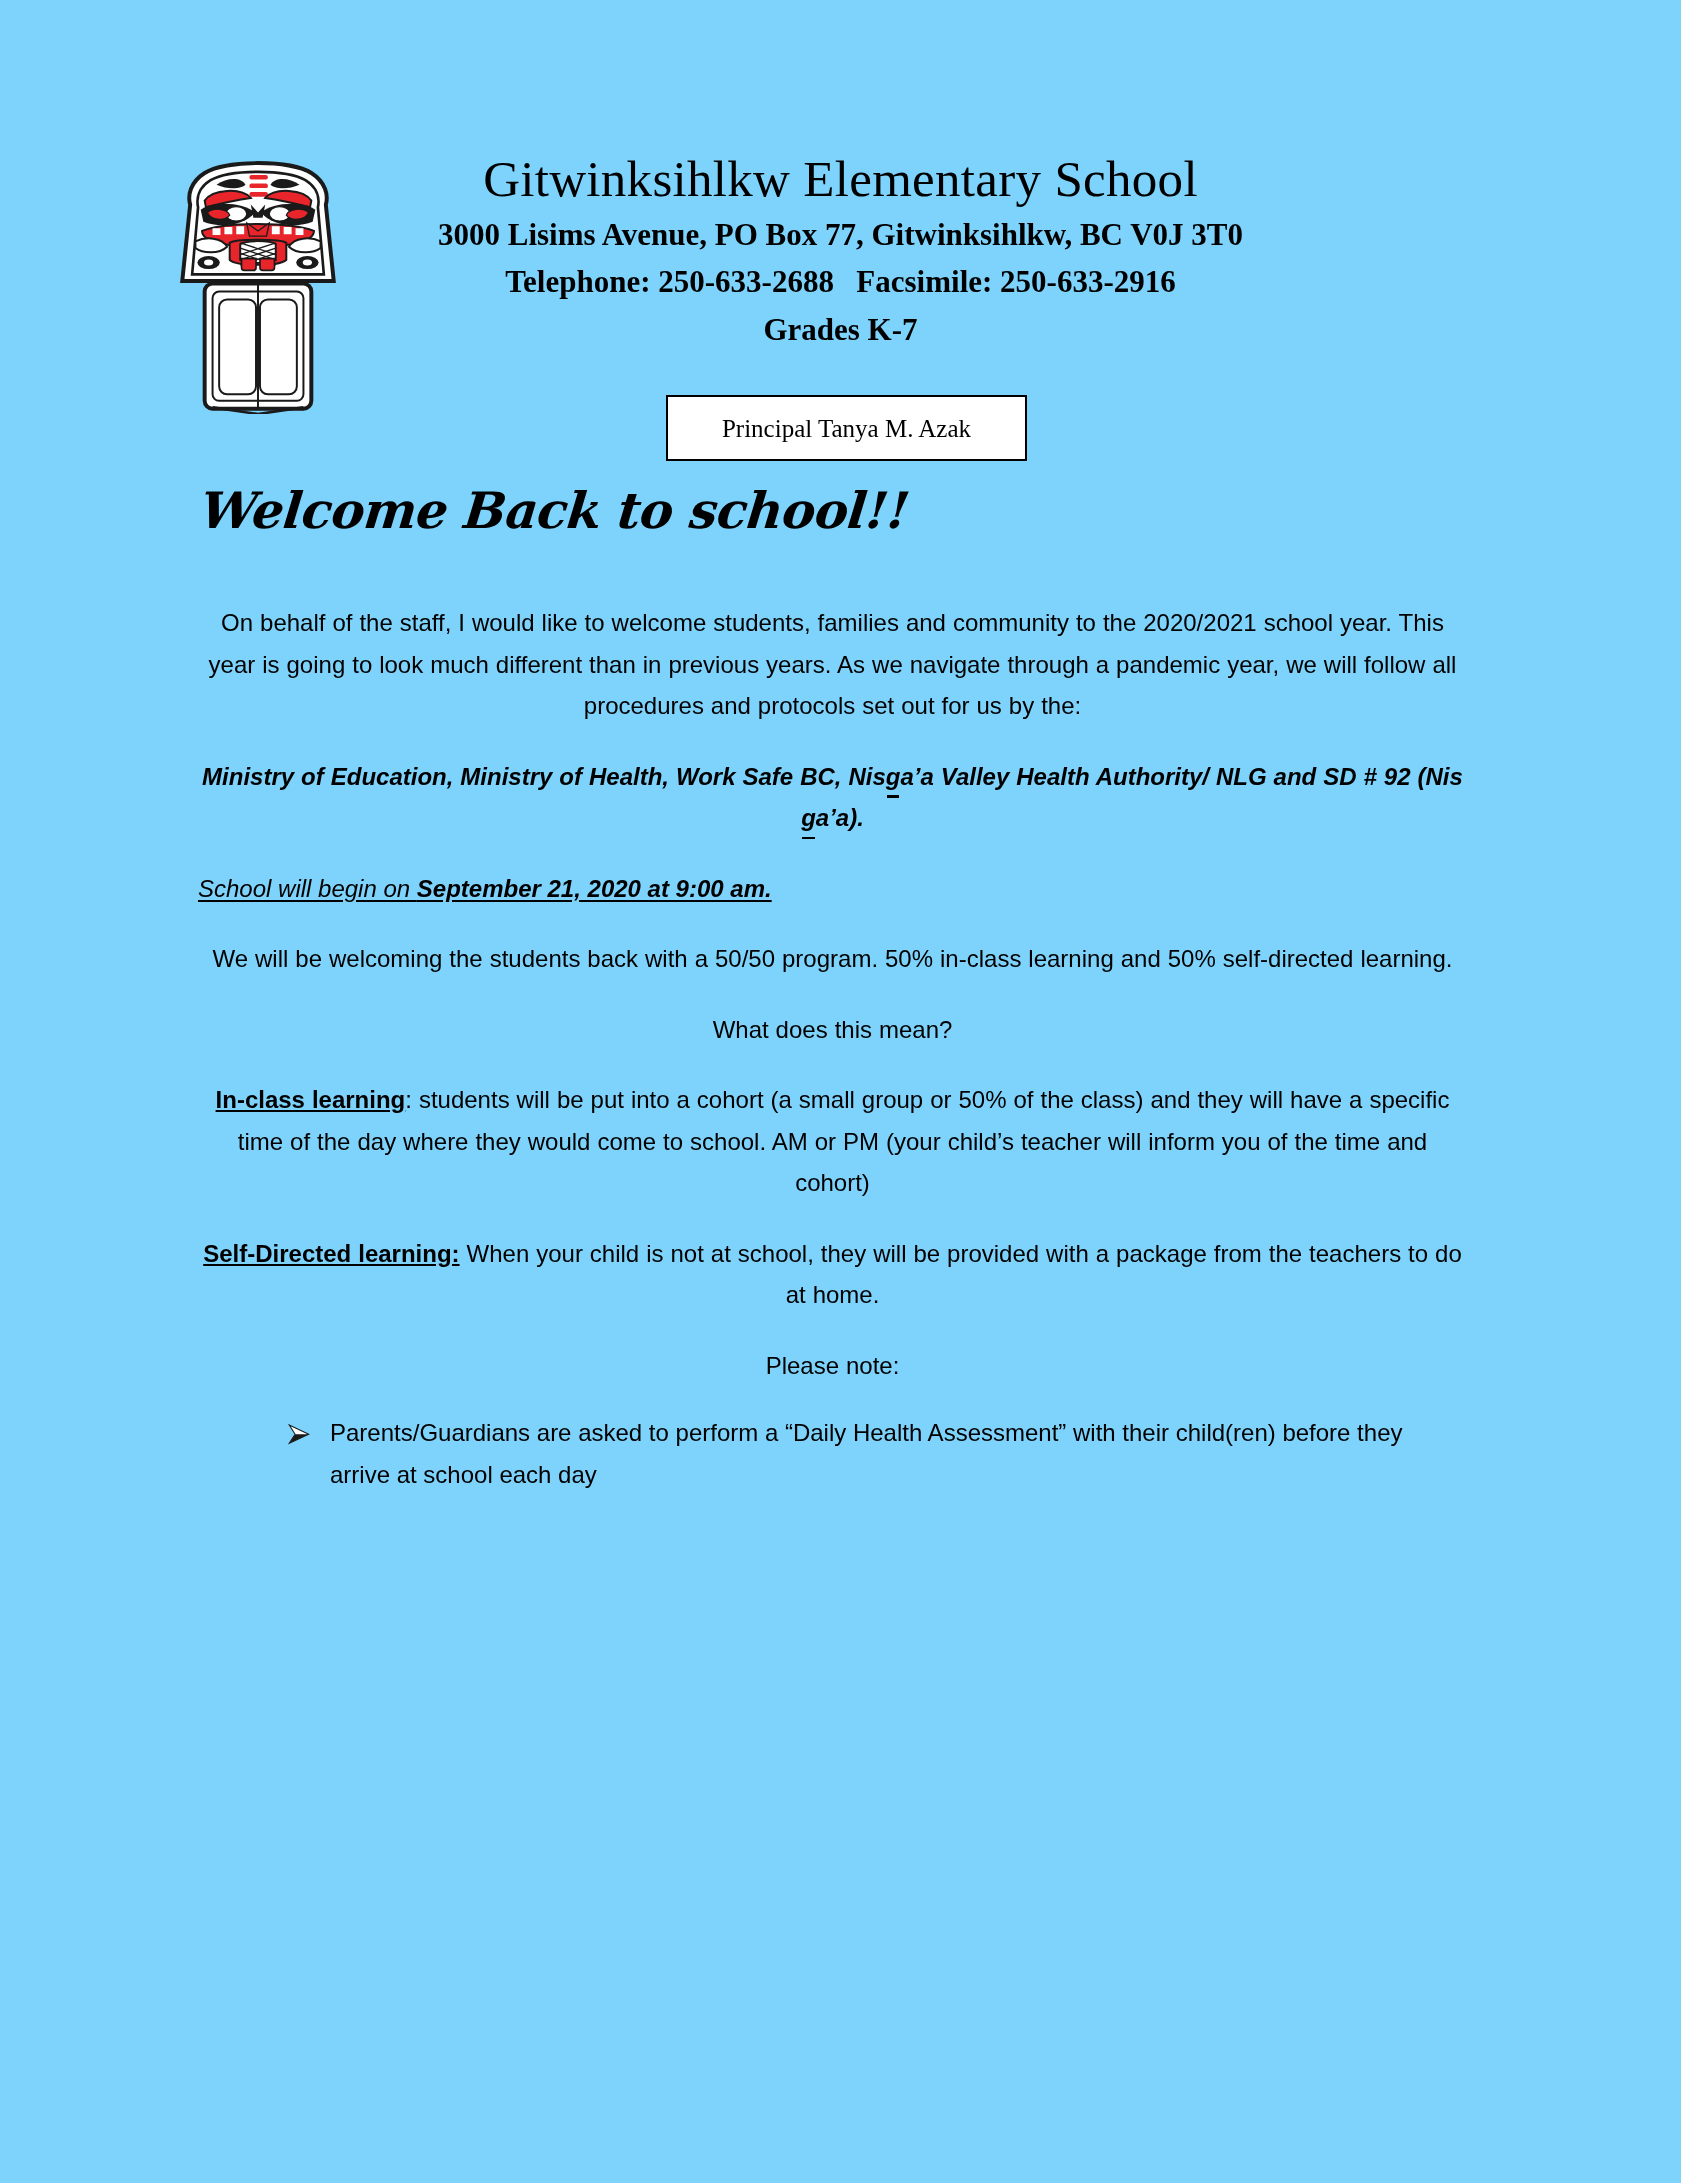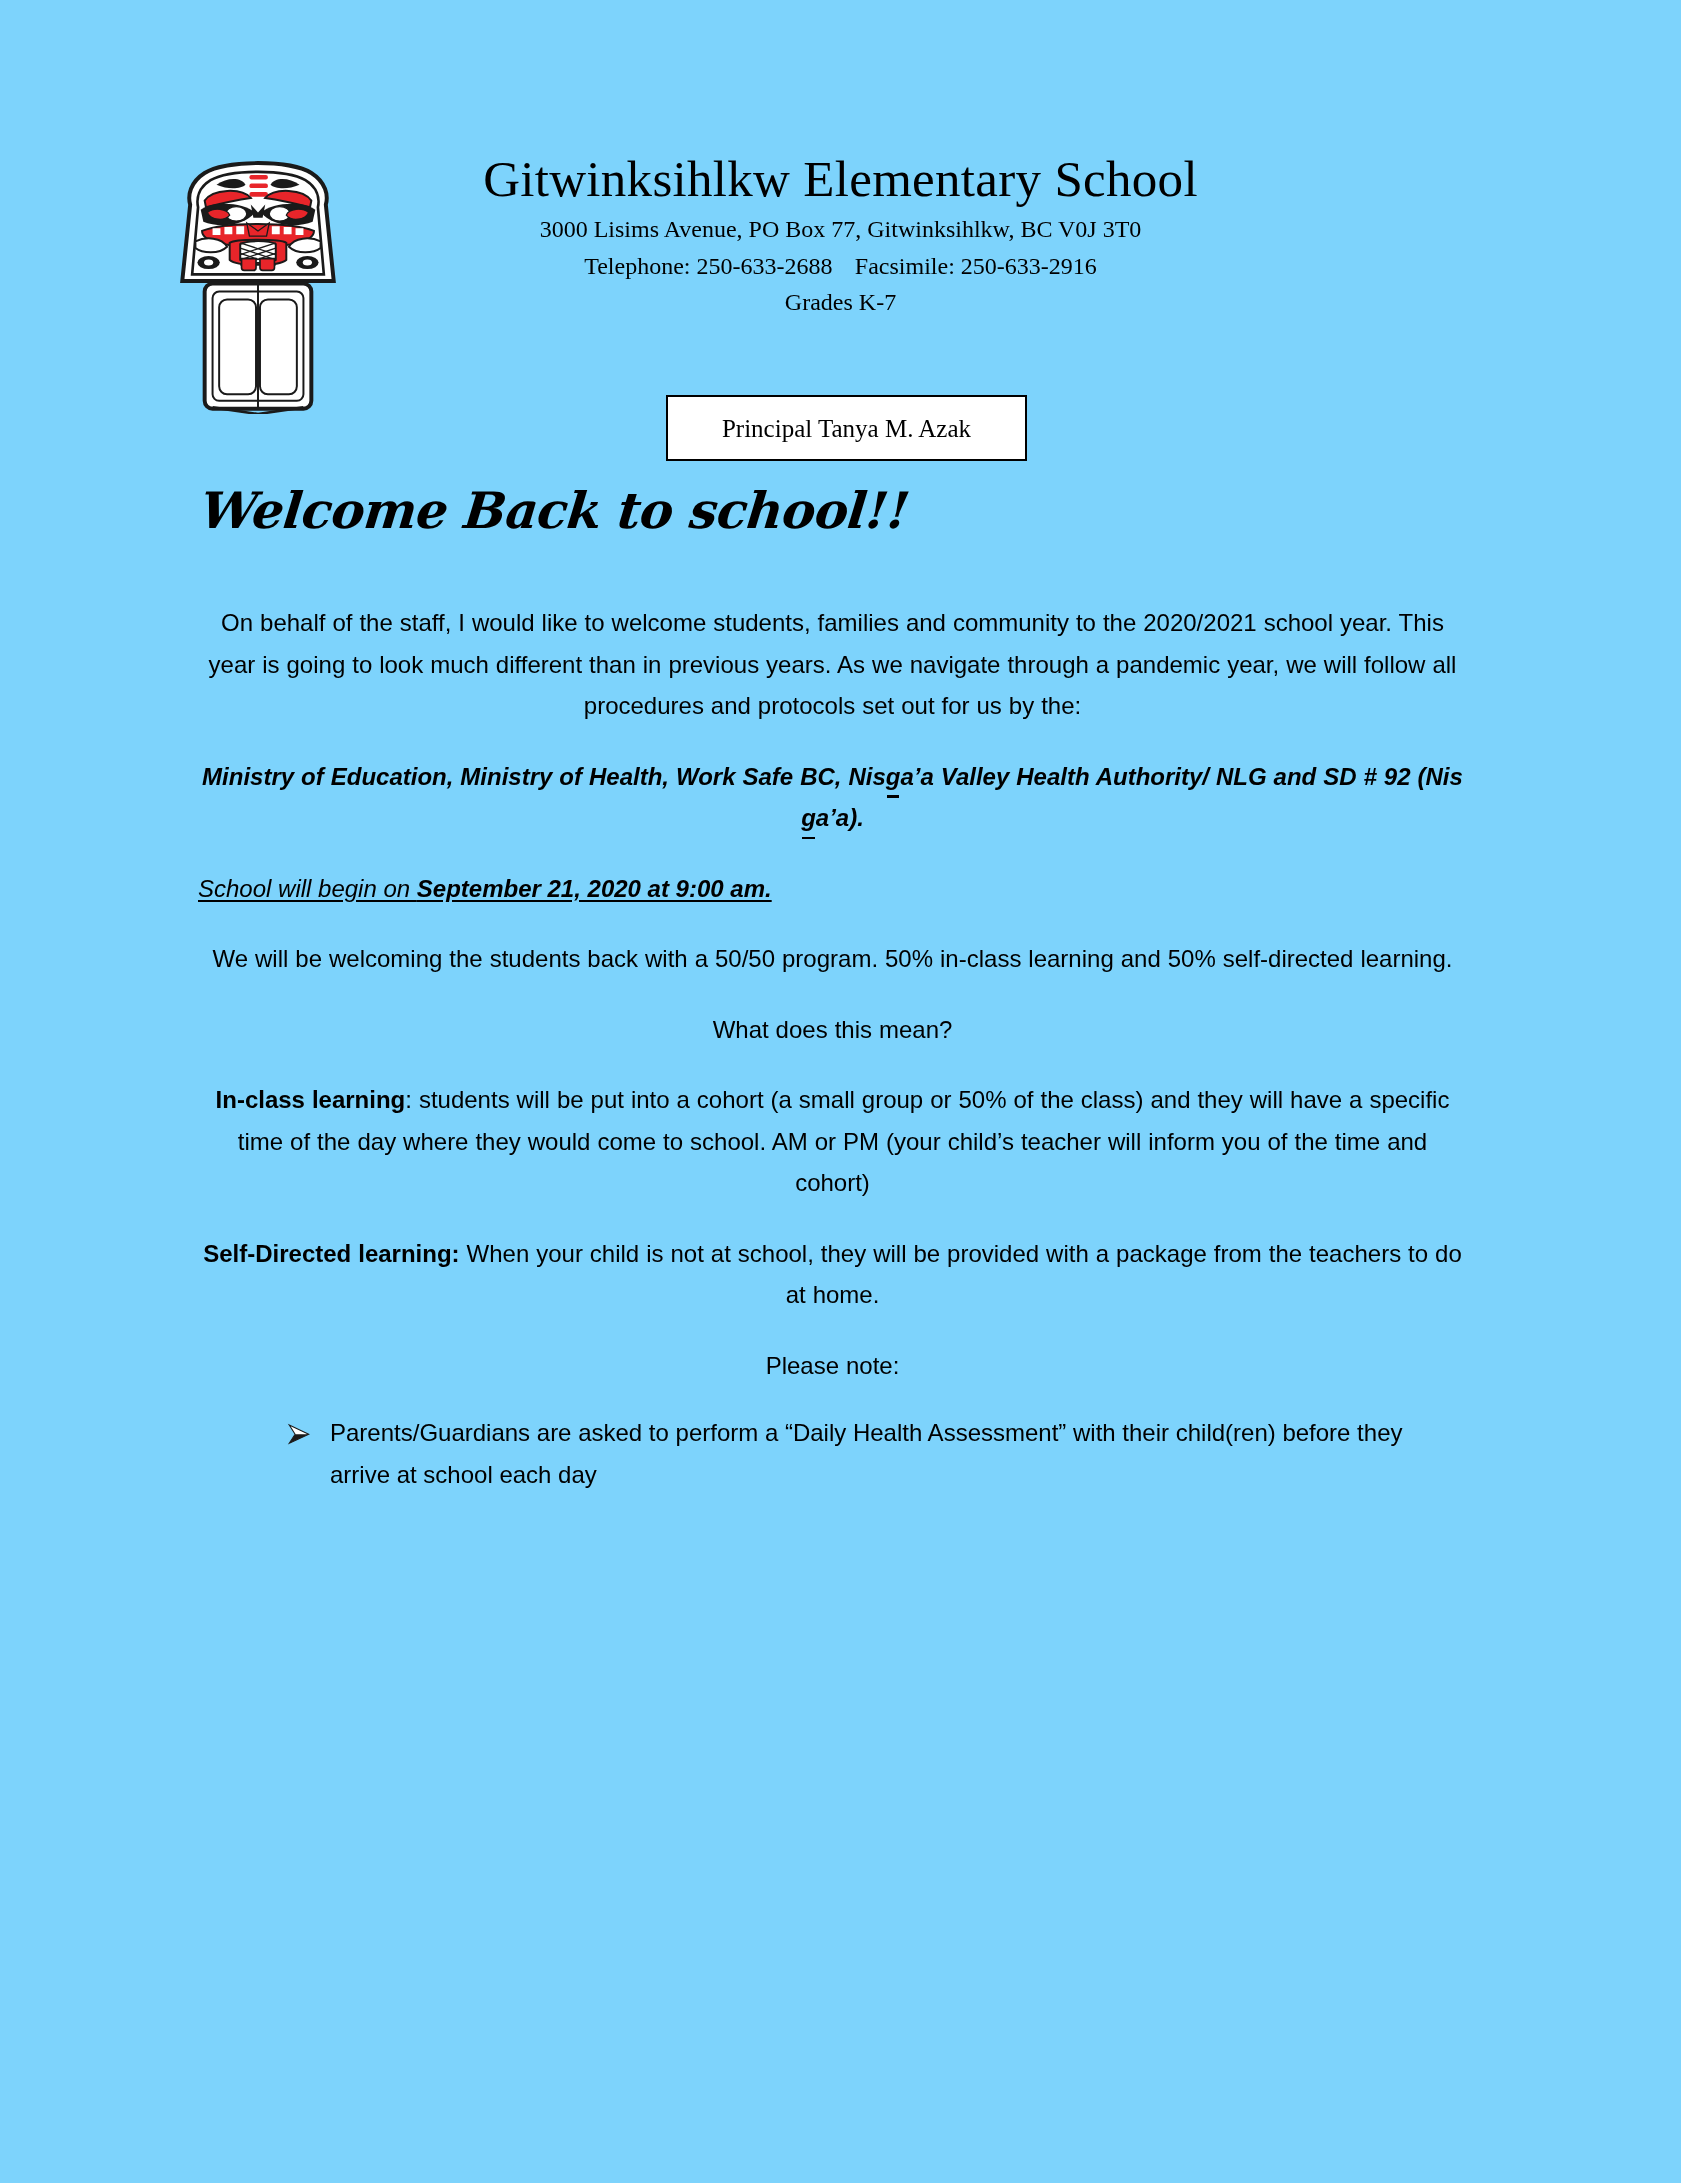--- a/index.html
+++ b/index.html
@@ -43,23 +43,23 @@
     font-family: "Liberation Serif", serif;
   }
   .school-name {
     font-size: 51px;
     line-height: 1.04;
     letter-spacing: 0.3px;
     font-weight: 400;
     white-space: nowrap;
   }
   .school-meta {
-    font-size: 24px;
+    font-size: 31px;
     line-height: 1.52;
-    font-weight: 400;
+    font-weight: 700;
     margin-top: 5.3px;
   }
   .school-meta .gap { display: inline-block; width: 22.4px; }
 
   .principal-box {
     position: absolute;
     left: 666px;
     top: 367px;
     width: 361px;
     height: 66px;
@@ -105,21 +105,21 @@
     margin: 0 0 29px 0;
     text-align: center;
     word-spacing: 0.3px;
   }
   p.para.tight { margin-bottom: 26px; }
 
   .bi {
     font-weight: 700;
     font-style: italic;
   }
-  .b { font-weight: 700; }
+  .b { font-weight: 700; text-decoration: underline; }
   .i { font-style: italic; }
   .u { text-decoration: underline; text-underline-offset: 3.3px; }
 
   
   .gund {
     position: relative;
     display: inline-block;
   }
   .gund::after {
     content: "";

